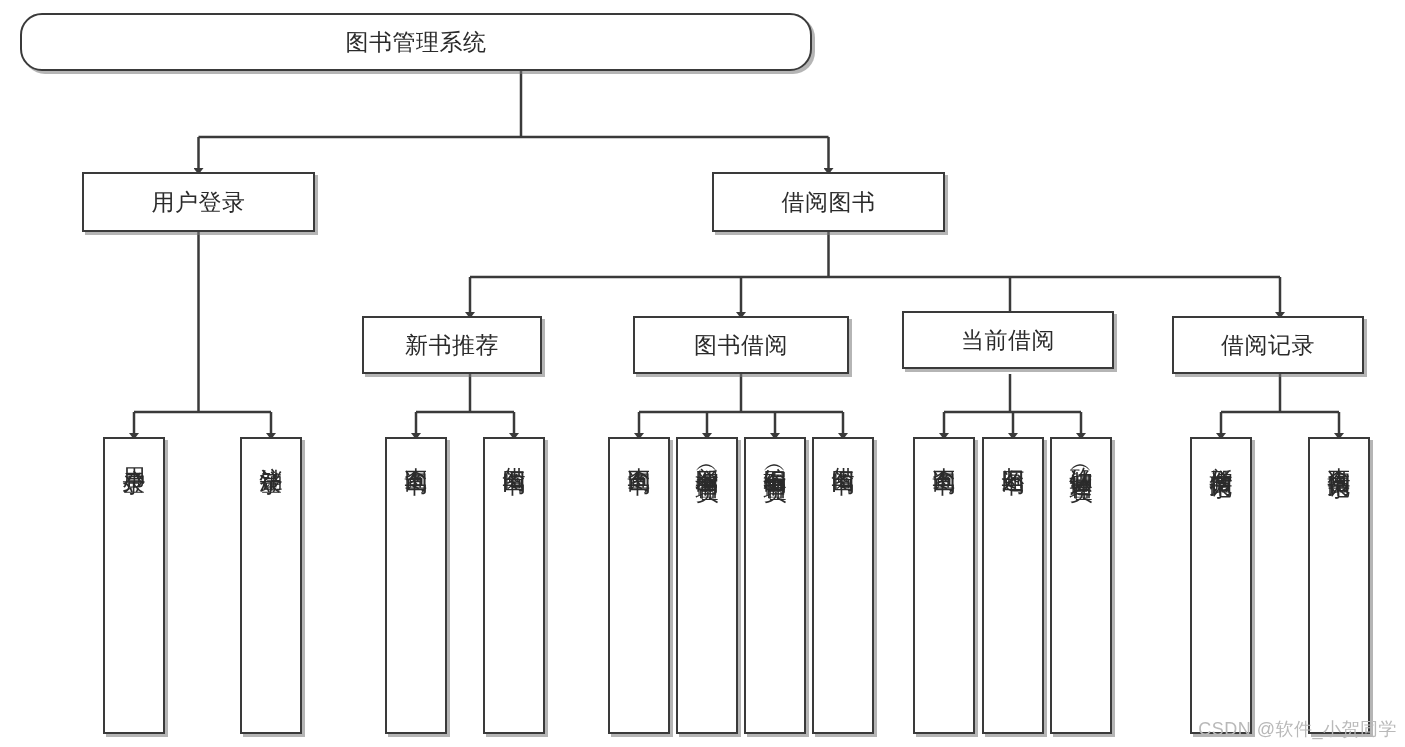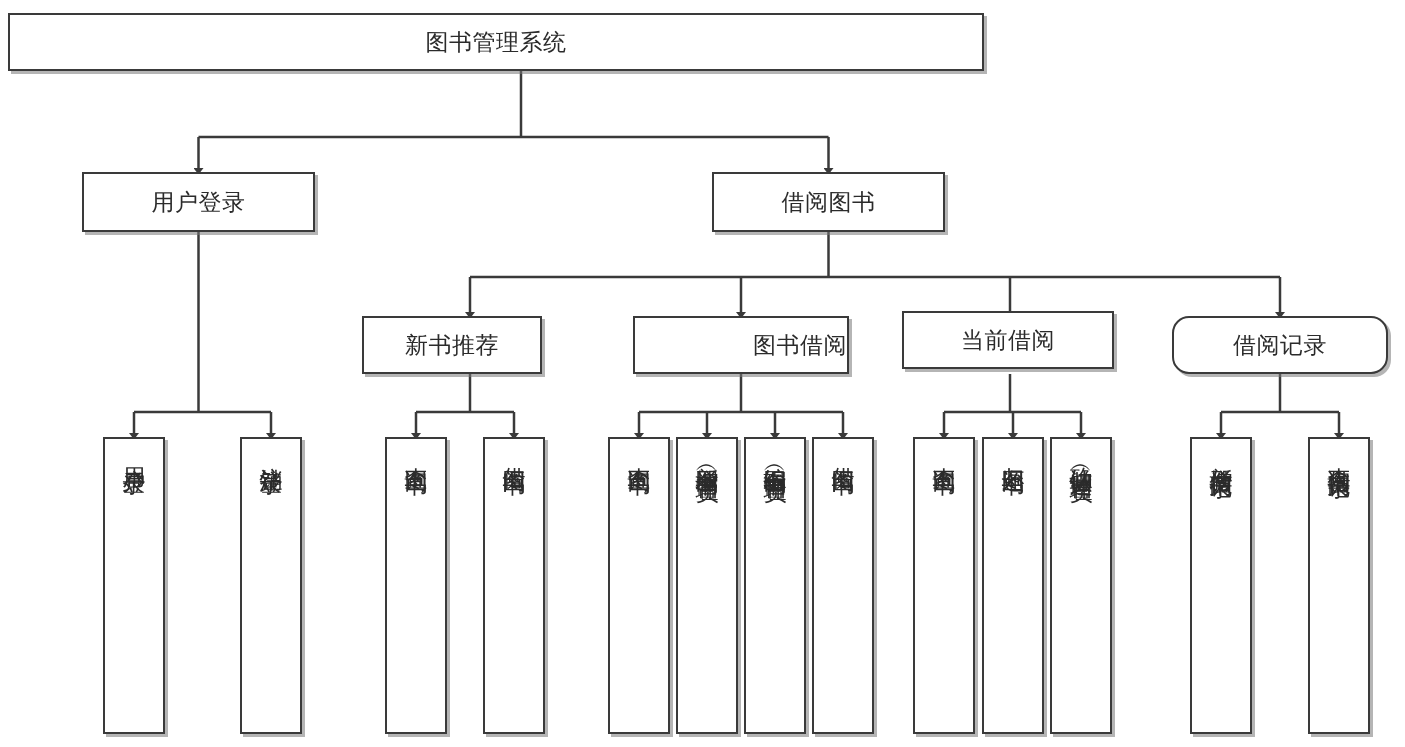--- a/index.html
+++ b/index.html
@@ -113,39 +113,39 @@
         <line x1="944" y1="412" x2="944" y2="436" stroke="#3a3a3a" stroke-width="2.5" marker-end="url(#arrowhead)"></line>
         <line x1="1013" y1="412" x2="1013" y2="436" stroke="#3a3a3a" stroke-width="2.5" marker-end="url(#arrowhead)"></line>
         <line x1="1081" y1="412" x2="1081" y2="436" stroke="#3a3a3a" stroke-width="2.5" marker-end="url(#arrowhead)"></line>
         <line x1="1280" y1="374" x2="1280" y2="412" stroke="#3a3a3a" stroke-width="2.5"></line>
         <line x1="1221" y1="412" x2="1339" y2="412" stroke="#3a3a3a" stroke-width="2.5"></line>
         <line x1="1221" y1="412" x2="1221" y2="436" stroke="#3a3a3a" stroke-width="2.5" marker-end="url(#arrowhead)"></line>
         <line x1="1339" y1="412" x2="1339" y2="436" stroke="#3a3a3a" stroke-width="2.5" marker-end="url(#arrowhead)"></line>
       </g>
   </svg>
   <div id="node-layer">
-      <div class="node h" style="left: 8px; top: 13px; width: 976px; height: 58px;">
+      <div class="node h" style="left: 20px; top: 13px; width: 792px; height: 58px; border-radius: 22px;">
         <div class="label">图书管理系统</div>
       </div>
       <div class="node h" style="left: 82px; top: 172px; width: 233px; height: 60px;">
         <div class="label">用户登录</div>
       </div>
       <div class="node h" style="left: 712px; top: 172px; width: 233px; height: 60px;">
         <div class="label">借阅图书</div>
       </div>
       <div class="node h" style="left: 362px; top: 316px; width: 180px; height: 58px;">
         <div class="label">新书推荐</div>
       </div>
-      <div class="node h" style="left: 633px; top: 316px; width: 216px; height: 58px; justify-content: flex-end;">
+      <div class="node h" style="left: 633px; top: 316px; width: 216px; height: 58px;">
         <div class="label">图书借阅</div>
       </div>
       <div class="node h" style="left: 902px; top: 311px; width: 212px; height: 58px;">
         <div class="label">当前借阅</div>
       </div>
-      <div class="node h" style="left: 1172px; top: 316px; width: 216px; height: 58px; border-radius: 17px;">
+      <div class="node h" style="left: 1172px; top: 316px; width: 192px; height: 58px;">
         <div class="label">借阅记录</div>
       </div>
       <div class="node v" style="left: 103px; top: 437px; width: 62px; height: 297px;">
         <div class="label">用户登录</div>
       </div>
       <div class="node v" style="left: 240px; top: 437px; width: 62px; height: 297px;">
         <div class="label">注销登录</div>
       </div>
       <div class="node v" style="left: 385px; top: 437px; width: 62px; height: 297px;">
         <div class="label">查询图书</div>
@@ -174,13 +174,14 @@
       <div class="node v" style="left: 1050px; top: 437px; width: 62px; height: 297px;">
         <div class="label">确认归还（管理员）</div>
       </div>
       <div class="node v" style="left: 1190px; top: 437px; width: 62px; height: 297px;">
         <div class="label">新增借阅记录</div>
       </div>
       <div class="node v" style="left: 1308px; top: 437px; width: 62px; height: 297px;">
         <div class="label">查询借阅记录</div>
       </div>
     </div>
+  <div id="watermark">CSDN @软件_小贺同学</div>
 </div>
 
 </body></html>

